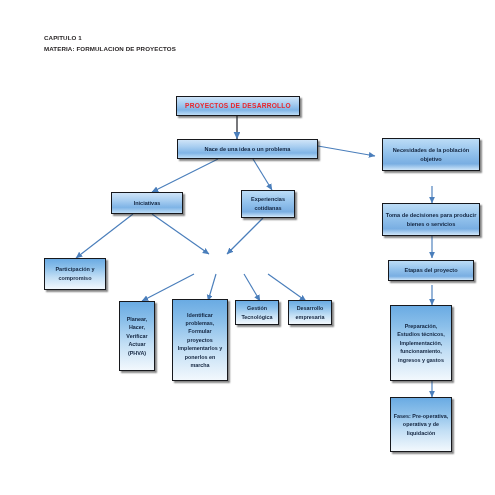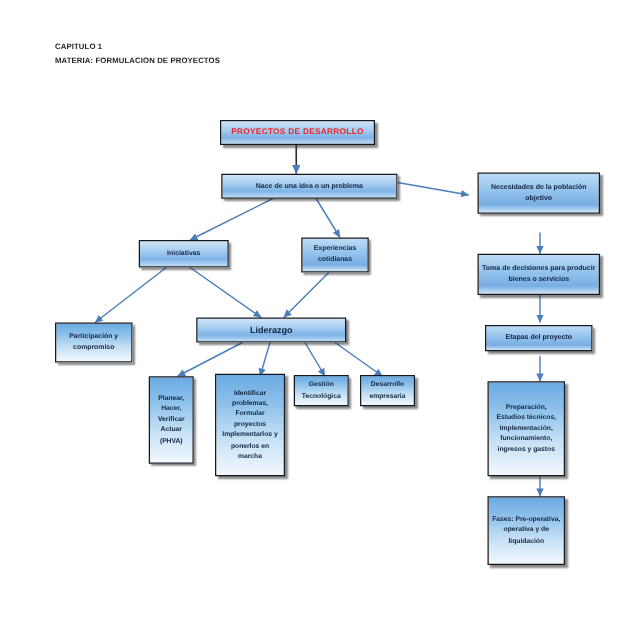--- a/index.html
+++ b/index.html
@@ -64,21 +64,20 @@
   <div class="node g-wide title-node" style="left:176px;top:96px;width:124px;height:20px;font-size:6.6px;">PROYECTOS DE DESARROLLO</div>
 
   <div class="node g-wide" style="left:177px;top:139px;width:141px;height:20px;font-size:5.6px;">Nace de una idea o un problema</div>
 
   <div class="node g-wide" style="left:111px;top:192px;width:72px;height:22px;font-size:5.5px;">Iniciativas</div>
 
   <div class="node g-med" style="left:241px;top:190px;width:54px;height:28px;font-size:5.5px;">Experiencias cotidianas</div>
 
   <div class="node g-tall" style="left:44px;top:258px;width:62px;height:32px;font-size:5.5px;">Participación y compromiso</div>
 
-  <div class="node g-wide" style="left:157px;top:254px;width:120px;height:20px;font-size:7.2px;">Liderazgo</div>
 
   <div class="node g-tall" style="left:119px;top:301px;width:36px;height:70px;font-size:5.4px;">Planear, Hacer, Verificar Actuar (PHVA)</div>
 
   <div class="node g-tall" style="left:172px;top:299px;width:56px;height:82px;font-size:5.4px;">Identificar problemas, Formular proyectos Implementarlos y ponerlos en marcha</div>
 
   <div class="node g-tall" style="left:235px;top:300px;width:44px;height:25px;font-size:5.4px;">Gestión Tecnológica</div>
 
   <div class="node g-tall" style="left:288px;top:300px;width:44px;height:25px;font-size:5.4px;">Desarrollo empresaria</div>
 
   <div class="node g-med" style="left:382px;top:138px;width:98px;height:33px;font-size:5.6px;">Necesidades de la población objetivo</div>

